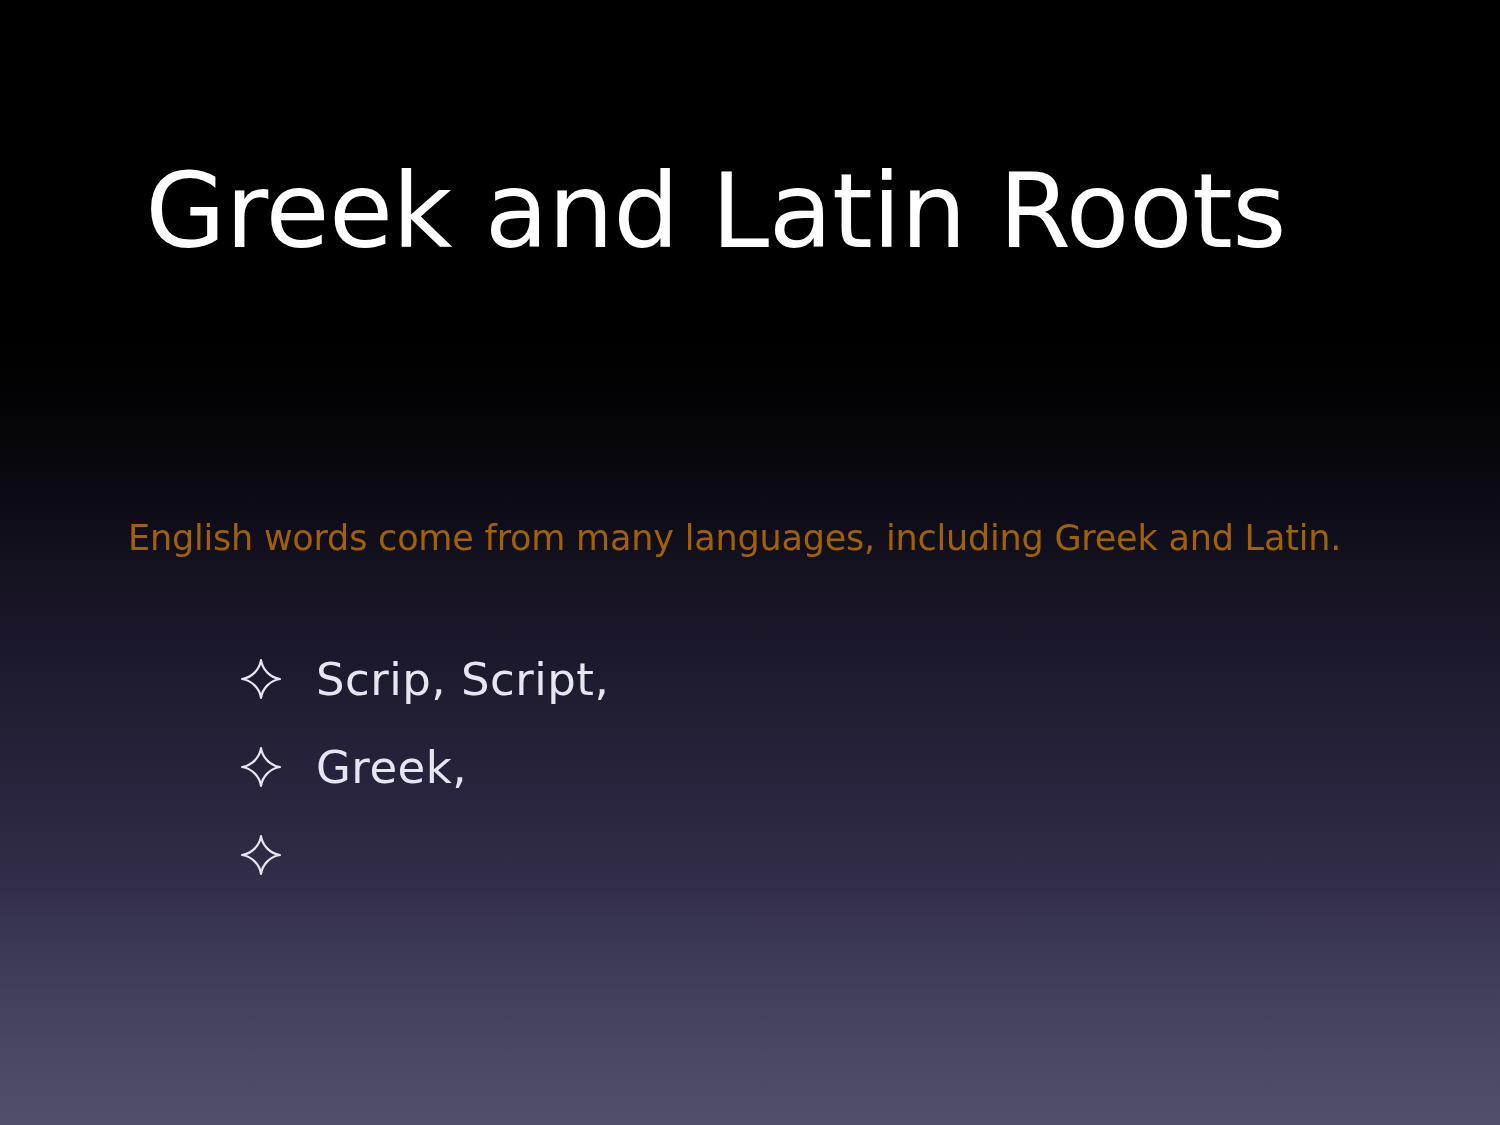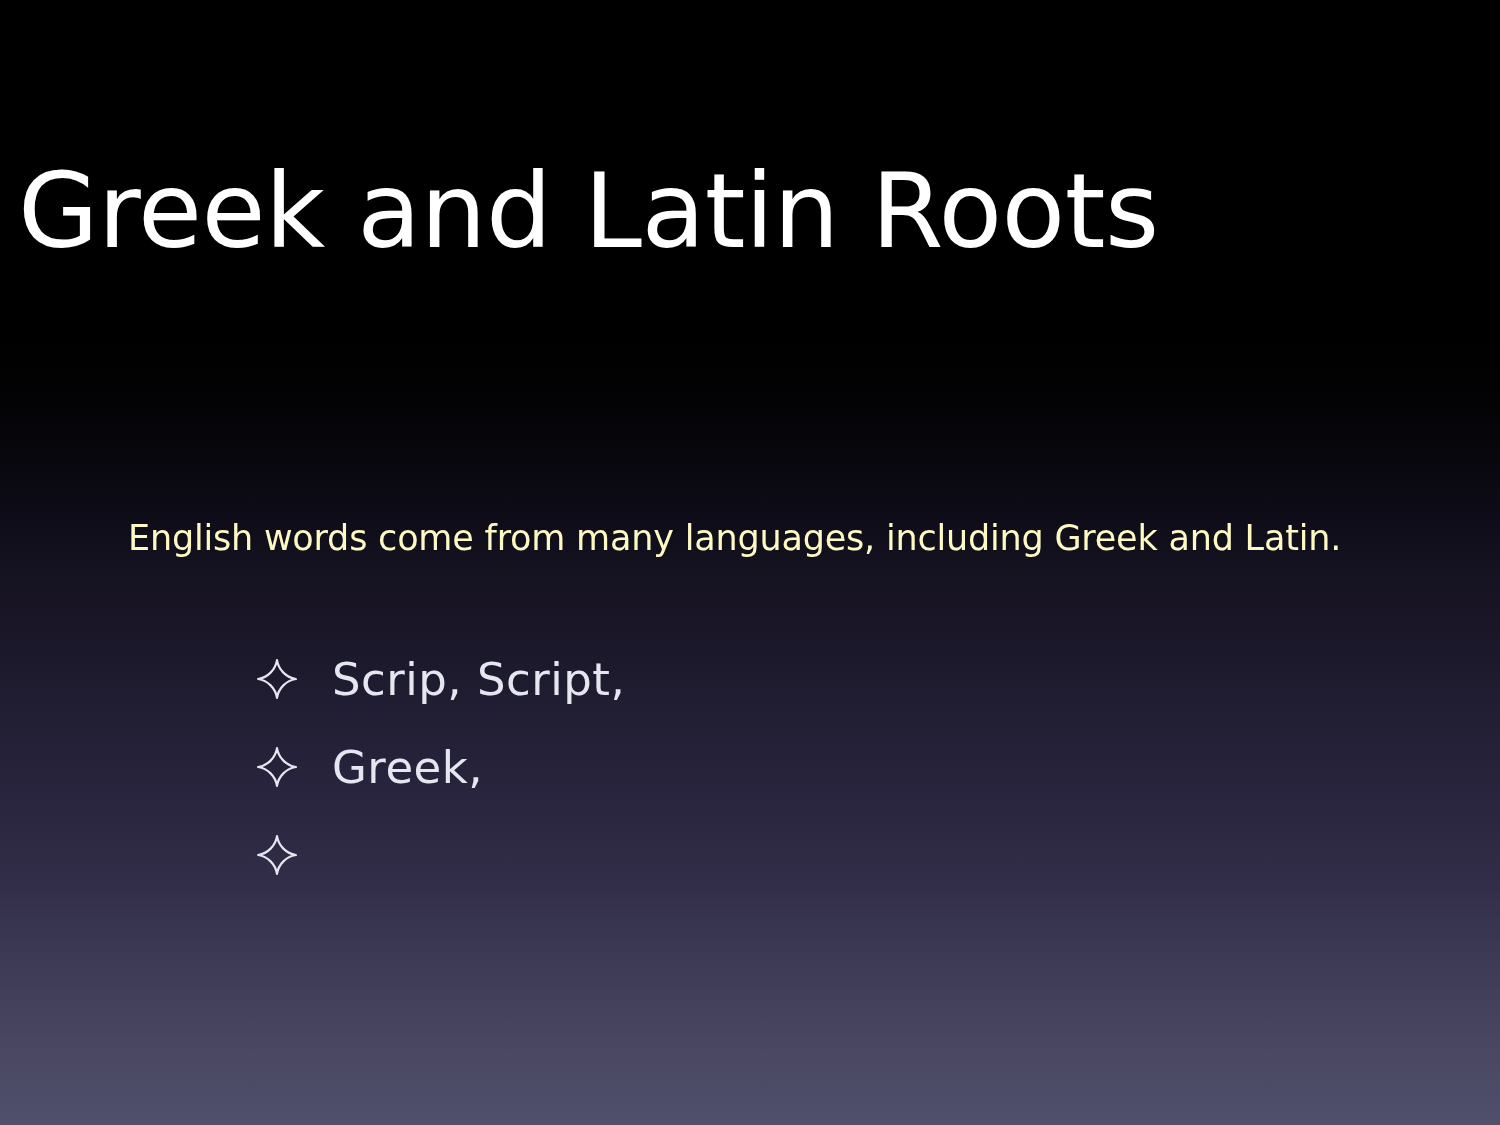--- a/index.html
+++ b/index.html
@@ -39,24 +39,24 @@
       #3b3853   945px,
       #43405b   1000px,
       #4a4863   1055px,
       #50506c   1125px
     );
   }
 
   
   #title-block {
     position: absolute;
-    left: 18px;
+    left: 6px;
     top: 150px;
     width: 1280px;
-    text-align: left;
+    text-align: right;
     z-index: 3;
   }
 
   .title-line {
     display: block;
     color: #ffffff;
     font-family: "DejaVu Sans", sans-serif;
     font-size: 104px;
     font-weight: 400;
     line-height: 1.19;
@@ -64,33 +64,33 @@
     white-space: nowrap;
   }
 
   
   #subtitle {
     position: absolute;
     left: 128px;
     top: 517px;
     width: 1250px;
     z-index: 3;
-    color: #fef9c3;
+    color: #a16207;
     font-family: "DejaVu Sans", sans-serif;
     font-size: 35px;
     font-weight: 400;
     line-height: 1.25;
     letter-spacing: -0.2px;
     white-space: nowrap;
   }
 
   
   #roots-list {
     position: absolute;
-    left: 256px;
+    left: 240px;
     top: 650px;
     margin: 0;
     padding: 0;
     list-style: none;
     z-index: 3;
   }
 
   .root-item {
     display: flex;
     align-items: flex-start;

